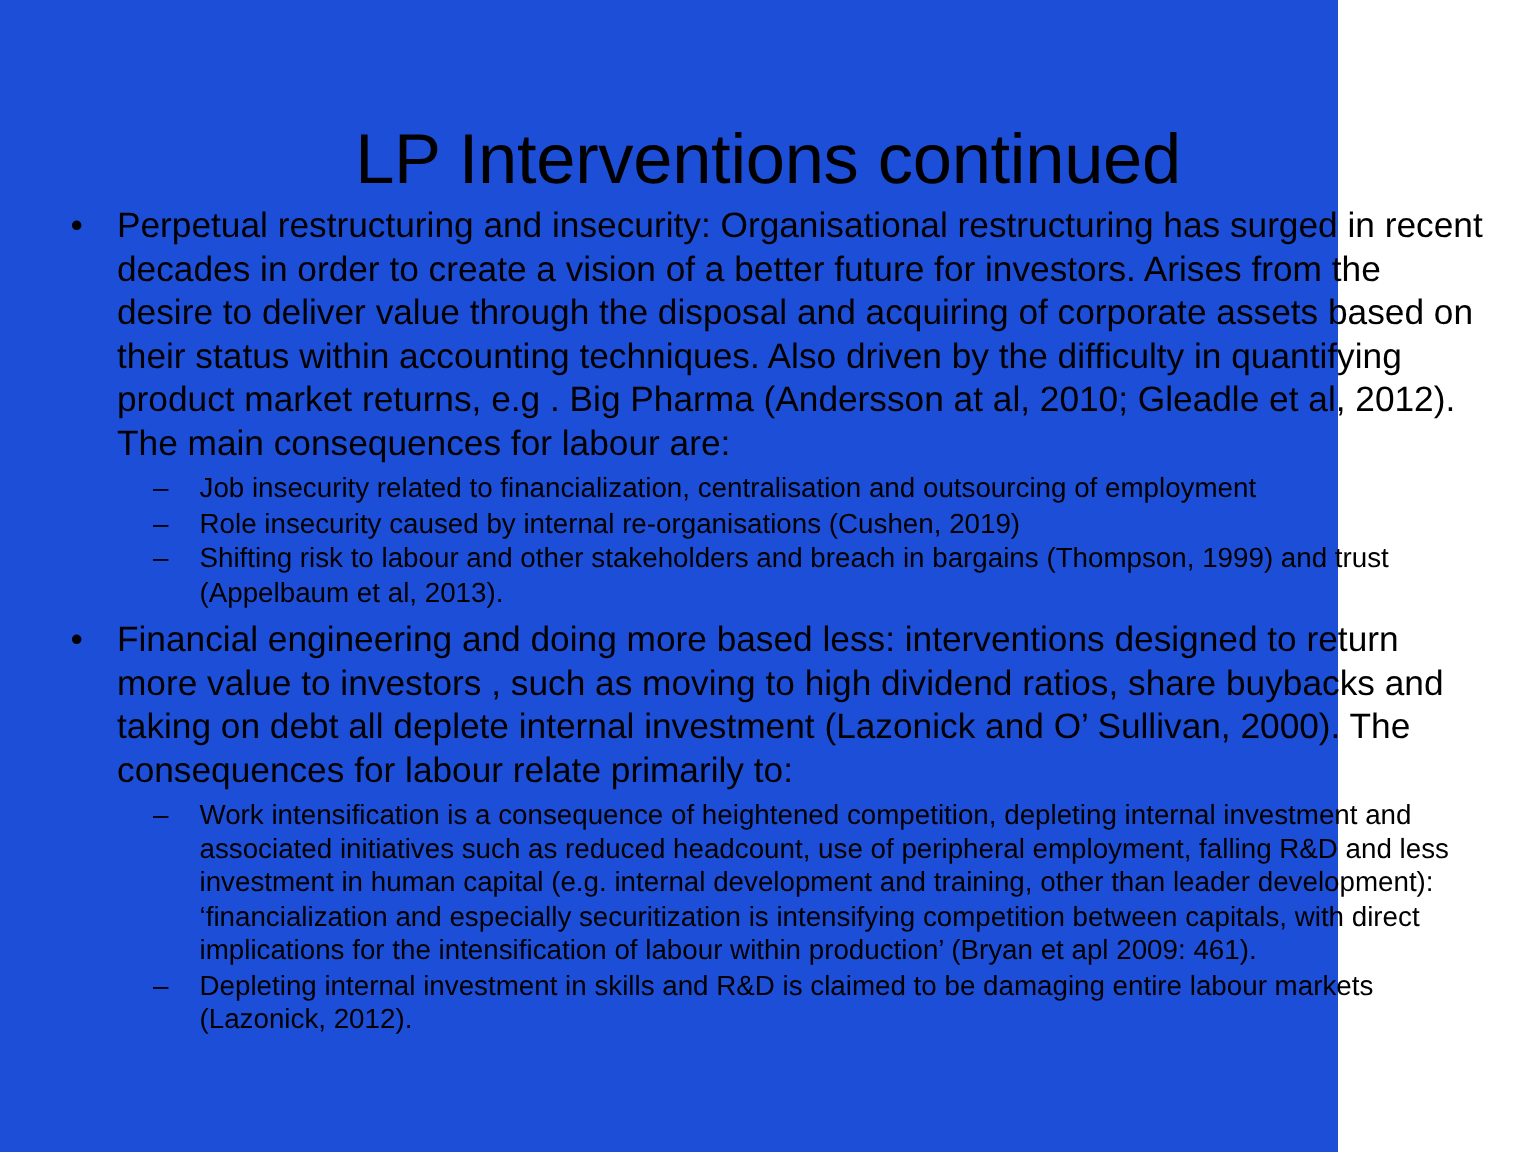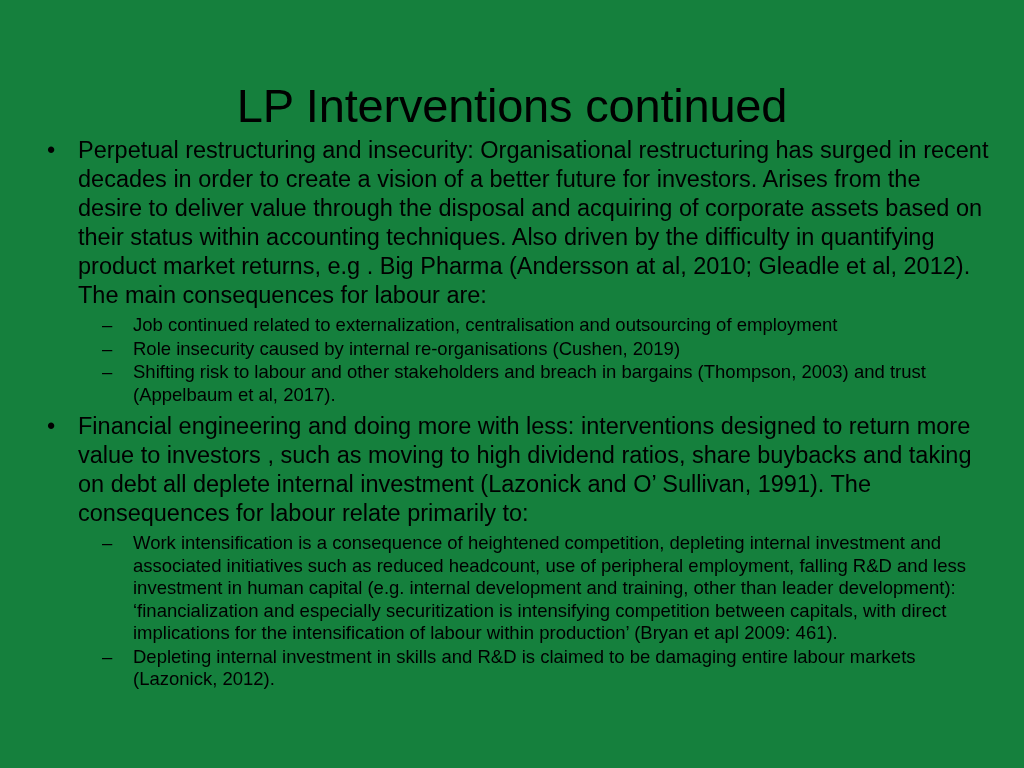--- a/index.html
+++ b/index.html
@@ -9,23 +9,23 @@
   }
   body {
     width: 1024px;
     height: 768px;
     font-family: "Liberation Sans", sans-serif;
     color: #000000;
     overflow: hidden;
   }
   .slide {
     position: relative;
-    width: 1024px;
+    width: 892px;
     height: 768px;
-    background: #15803d;
+    background: #1d4ed8;
     box-sizing: border-box;
   }
   .slide-title {
     position: absolute;
     top: 48px;
     left: 0;
     width: 1024px;
     text-align: center;
     font-size: 47px;
     font-weight: normal;
@@ -92,32 +92,32 @@
   <h1 class="slide-title">LP Interventions continued</h1>
 
   <div class="body-area">
 
     <p class="lvl1">
       <span class="bullet-mark">•</span><span class="lead">Perpetual restructuring and insecurity</span><span>:  Organisational restructuring has surged in recent decades in order to create a vision of a better future for investors.   Arises from the desire to deliver value through the disposal and acquiring of corporate assets based on their status within accounting techniques.  Also driven by the difficulty in quantifying product market returns, e.g . Big Pharma (Andersson at al, 2010; Gleadle et al, 2012).  The main consequences for labour are:</span>
     </p>
 
     <div class="lvl2-group sp-a">
       <p class="lvl2">
-        <span class="dash-mark">–</span><span>Job continued related to externalization, centralisation and outsourcing of employment</span>
+        <span class="dash-mark">–</span><span>Job insecurity related to financialization, centralisation and outsourcing of employment</span>
       </p>
       <p class="lvl2">
         <span class="dash-mark">–</span><span>Role insecurity caused by internal re-organisations (Cushen, 2019)</span>
       </p>
       <p class="lvl2">
-        <span class="dash-mark">–</span><span>Shifting risk to labour and other stakeholders and breach in bargains (Thompson, 2003) and trust (Appelbaum et al, 2017).</span>
+        <span class="dash-mark">–</span><span>Shifting risk to labour and other stakeholders and breach in bargains (Thompson, 1999) and trust (Appelbaum et al, 2013).</span>
       </p>
     </div>
 
     <p class="lvl1 sp-b">
-      <span class="bullet-mark">•</span><span class="lead">Financial engineering and doing more with less:</span><span> interventions designed to return more value to investors , such as moving to high dividend ratios, share buybacks and taking on debt all deplete internal investment (Lazonick and O’ Sullivan, 1991). The consequences for labour relate primarily to:</span>
+      <span class="bullet-mark">•</span><span class="lead">Financial engineering and doing more based less:</span><span> interventions designed to return more value to investors , such as moving to high dividend ratios, share buybacks and taking on debt all deplete internal investment (Lazonick and O’ Sullivan, 2000). The consequences for labour relate primarily to:</span>
     </p>
 
     <div class="lvl2-group sp-c">
       <p class="lvl2">
         <span class="dash-mark">–</span><span>Work intensification is a consequence of heightened competition,  depleting internal investment and associated initiatives such as reduced headcount, use of peripheral employment, falling R&amp;D and less investment in human capital (e.g. internal development and training, other than leader development): ‘financialization and especially securitization is intensifying competition between capitals, with direct implications for the intensification of labour within production’ (Bryan et apl 2009: 461).</span>
       </p>
       <p class="lvl2">
         <span class="dash-mark">–</span><span>Depleting internal investment in skills and R&amp;D is claimed to be damaging entire labour markets (Lazonick, 2012).</span>
       </p>
     </div>

